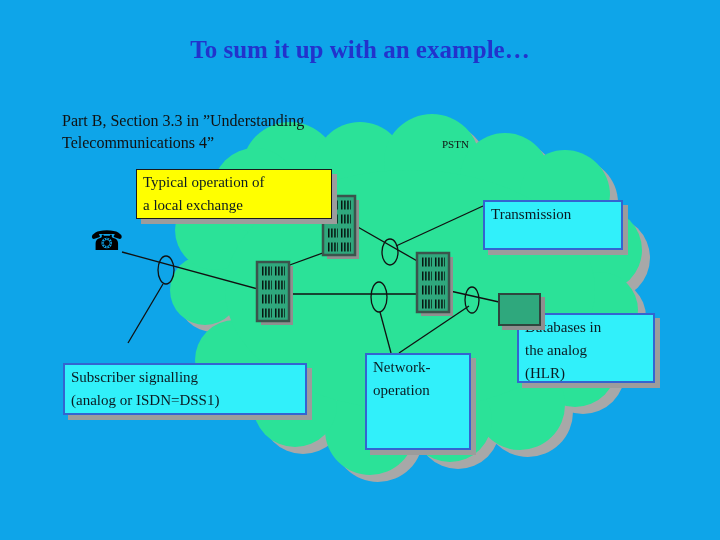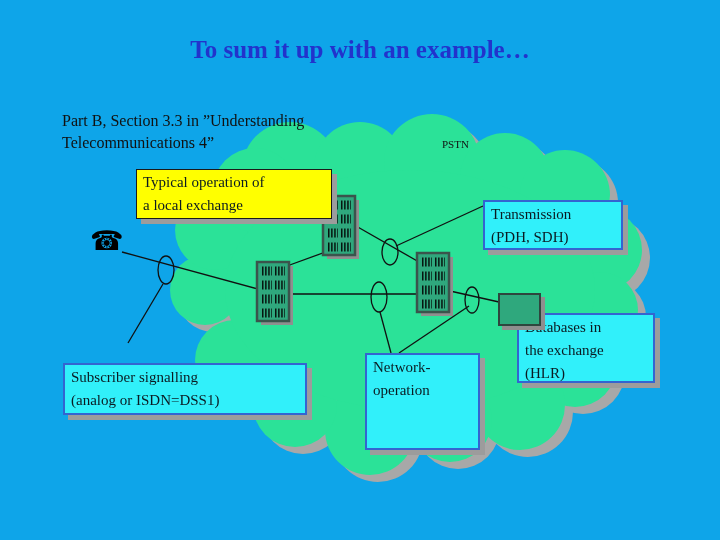--- a/index.html
+++ b/index.html
@@ -35,21 +35,21 @@
     background:#ffff00; border:1px solid #1a1a1a; color:#111;
   }
   .db-rect {
     position:absolute; left:498px; top:293px; width:43px; height:33px;
     background:#2fa87d; border:2px solid #2e463e; box-shadow:4px 4px 0 #8f8f8f;
     z-index:6;
   }
   .box-typical      { left:136px; top:169px; width:196px; height:50px; }
   .box-transmission { left:483px; top:180px; width:140px; height:50px;margin-top:20px; }
   .box-subscriber   { left:63px;  top:343px; width:244px; height:52px;margin-top:20px; }
-  .box-network      { left:365px; top:353px; width:115px; height:97px; }
+  .box-network      { left:365px; top:353px; width:106px; height:97px; }
   .box-databases    { left:517px; top:313px; width:138px; height:70px; }
 </style>
 </head>
 <body>
 
 <div class="slide">
 
   <svg class="diagram-svg" viewBox="0 0 720 540">
     <defs>
       <g id="xchg">
@@ -137,34 +137,33 @@
 
   <div class="telephone">☎</div>
 
   <div class="callout yellow box-typical">
     <div>Typical operation of</div>
     <div>a local exchange</div>
   </div>
 
   <div class="callout box-transmission">
     <div>Transmission</div>
-    <div>(PDH, SDH)</div>
   </div>
 
   <div class="callout box-subscriber">
     <div>Subscriber signalling</div>
     <div>(analog or ISDN=DSS1)</div>
   </div>
 
   <div class="callout box-network">
     <div>Network-</div>
     <div>operation</div>
   </div>
 
   <div class="callout box-databases">
     <div>Databases in</div>
-    <div>the exchange</div>
+    <div>the analog</div>
     <div>(HLR)</div>
   </div>
 
   <div class="db-rect"></div>
 
 </div>
 
 </body></html>

